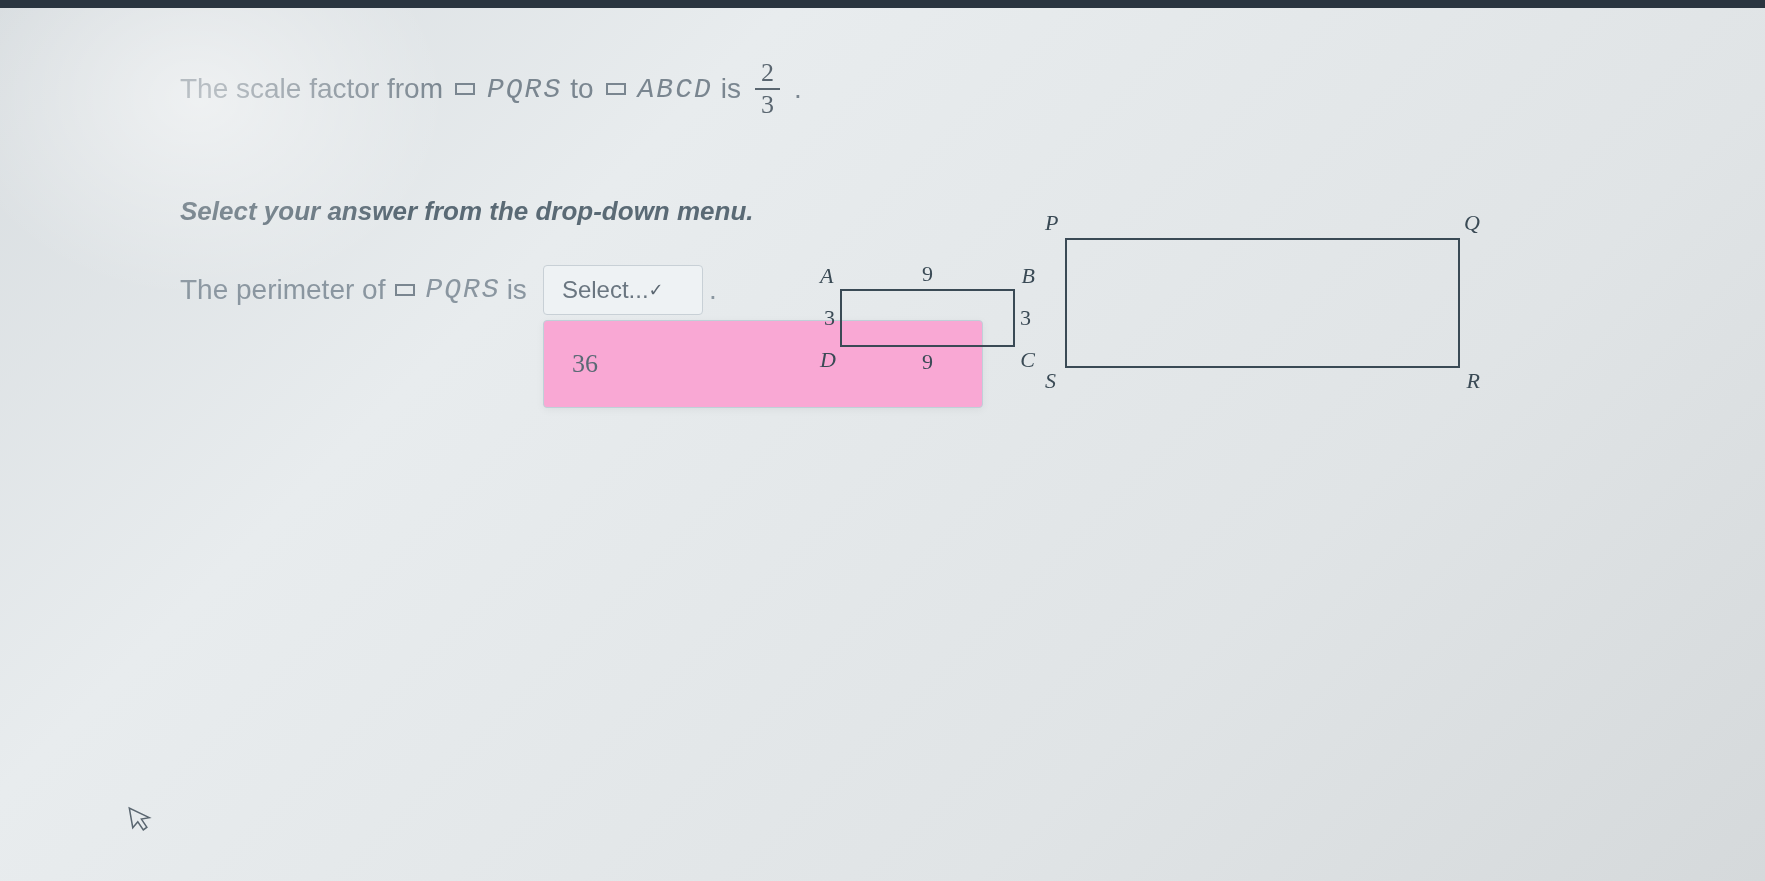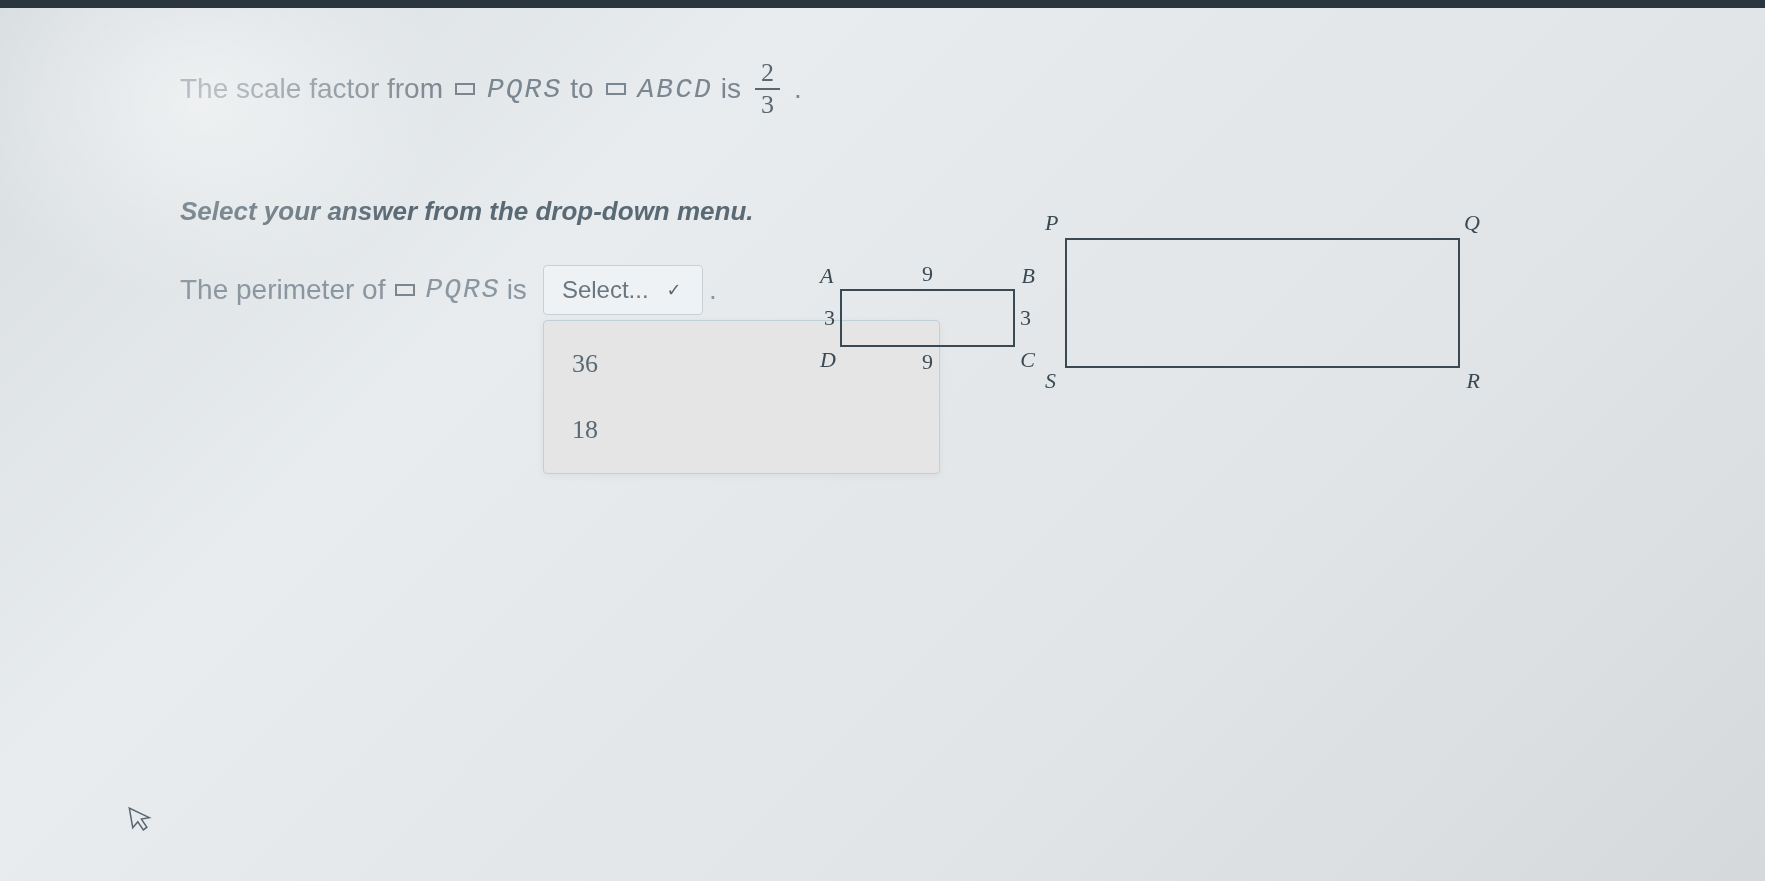--- a/index.html
+++ b/index.html
@@ -100,36 +100,35 @@
     }
     .dropdown {
       background: #eef2f4;
       border: 1px solid #c8d0d6;
       border-radius: 4px;
       padding: 10px 18px;
       font-size: 24px;
       color: #6a7680;
       display: flex;
       align-items: center;
-      gap: 18px;
       cursor: pointer;
       min-width: 160px;
     }
     .chevron {
       font-size: 18px;
       color: #5a6670;
     }
     .dropdown-menu {
       position: absolute;
       top: 110%;
       left: 0;
-      background: #e5e5e5;
+      background: #f9a8d4;
       border: 1px solid #c0d0d8;
       border-radius: 4px;
-      width: 397px;
+      width: 440px;
       padding: 10px 0;
       font-size: 26px;
       color: #5a6a75;
       box-shadow: 0 2px 8px rgba(0,0,0,0.05);
     }
     .dropdown-option {
       padding: 18px 28px;
       cursor: pointer;
       font-family: 'Times New Roman', serif;
     }
@@ -215,21 +214,20 @@
       <span class="rect-symbol"></span>
       <span class="italic-math">PQRS</span>
       <span>is</span>
       <div class="dropdown-wrap">
         <div class="dropdown">
           <span>Select...</span>
           <span class="chevron">✓</span>
         </div>
         <div class="dropdown-menu">
           <div class="dropdown-option">36</div>
-          <div class="dropdown-option">18</div>
         </div>
       </div>
       <span>.</span>
     </div>
   </div>
 
   <div class="figures">
     <div class="fig-small">
       <div class="rect-small">
         <span class="lbl lbl-a">A</span>

